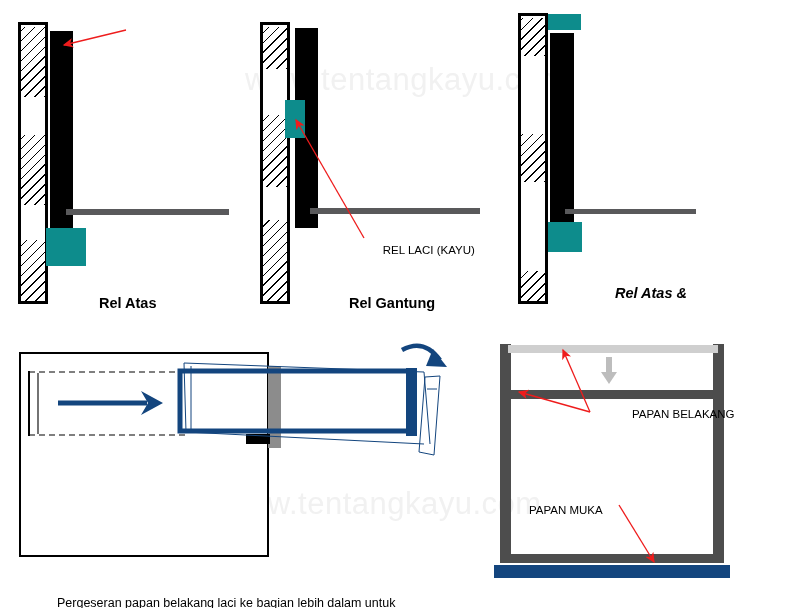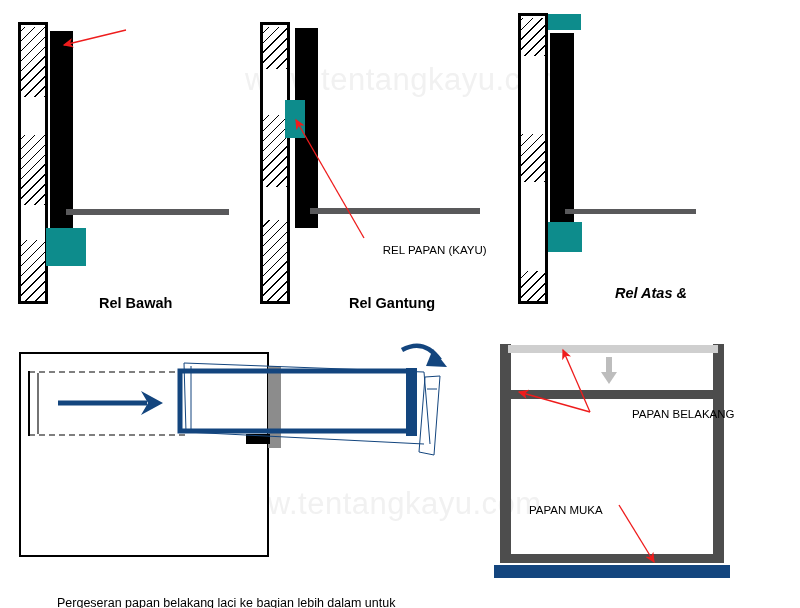--- a/index.html
+++ b/index.html
@@ -98,36 +98,36 @@
     <div class="hatch" style="top:215px;height:62px;"></div>
   </div>
 
   <div class="abs blk" style="left:50px;top:31px;width:23px;height:205px;z-index:3;"></div>
 
   <div class="abs teal" style="left:46px;top:228px;width:40px;height:38px;z-index:4;"></div>
 
   <div class="abs gray-rail" style="left:66px;top:209px;width:163px;height:6px;z-index:4;"></div>
 
 
-  <div class="panel-title" style="left:99px;top:295px;">Rel Bawah</div>
+  <div class="panel-title" style="left:99px;top:295px;">Rel Atas</div>
 
   <div class="side-panel abs" style="left:260px;top:22px;width:30px;height:282px;">
     <div class="hatch" style="top:2px;height:42px;"></div>
     <div class="hatch" style="top:90px;height:72px;"></div>
     <div class="hatch" style="top:195px;height:82px;"></div>
   </div>
 
   <div class="abs blk" style="left:295px;top:28px;width:23px;height:200px;z-index:3;"></div>
 
   <div class="abs teal" style="left:285px;top:100px;width:20px;height:38px;z-index:4;"></div>
 
   <div class="abs gray-rail" style="left:310px;top:208px;width:170px;height:6px;z-index:4;"></div>
 
   <div class="lbl" style="left:370px;top:229px;">
-    <span>REL PAPAN (KAYU)</span>
+    <span>REL LACI (KAYU)</span>
   </div>
 
   <div class="panel-title" style="left:341px;top:295px;margin-left:8px;">Rel Gantung</div>
 
   <div class="side-panel abs" style="left:518px;top:13px;width:30px;height:291px;">
     <div class="hatch" style="top:2px;height:38px;"></div>
     <div class="hatch" style="top:118px;height:48px;"></div>
     <div class="hatch" style="top:255px;height:33px;"></div>
   </div>
 

